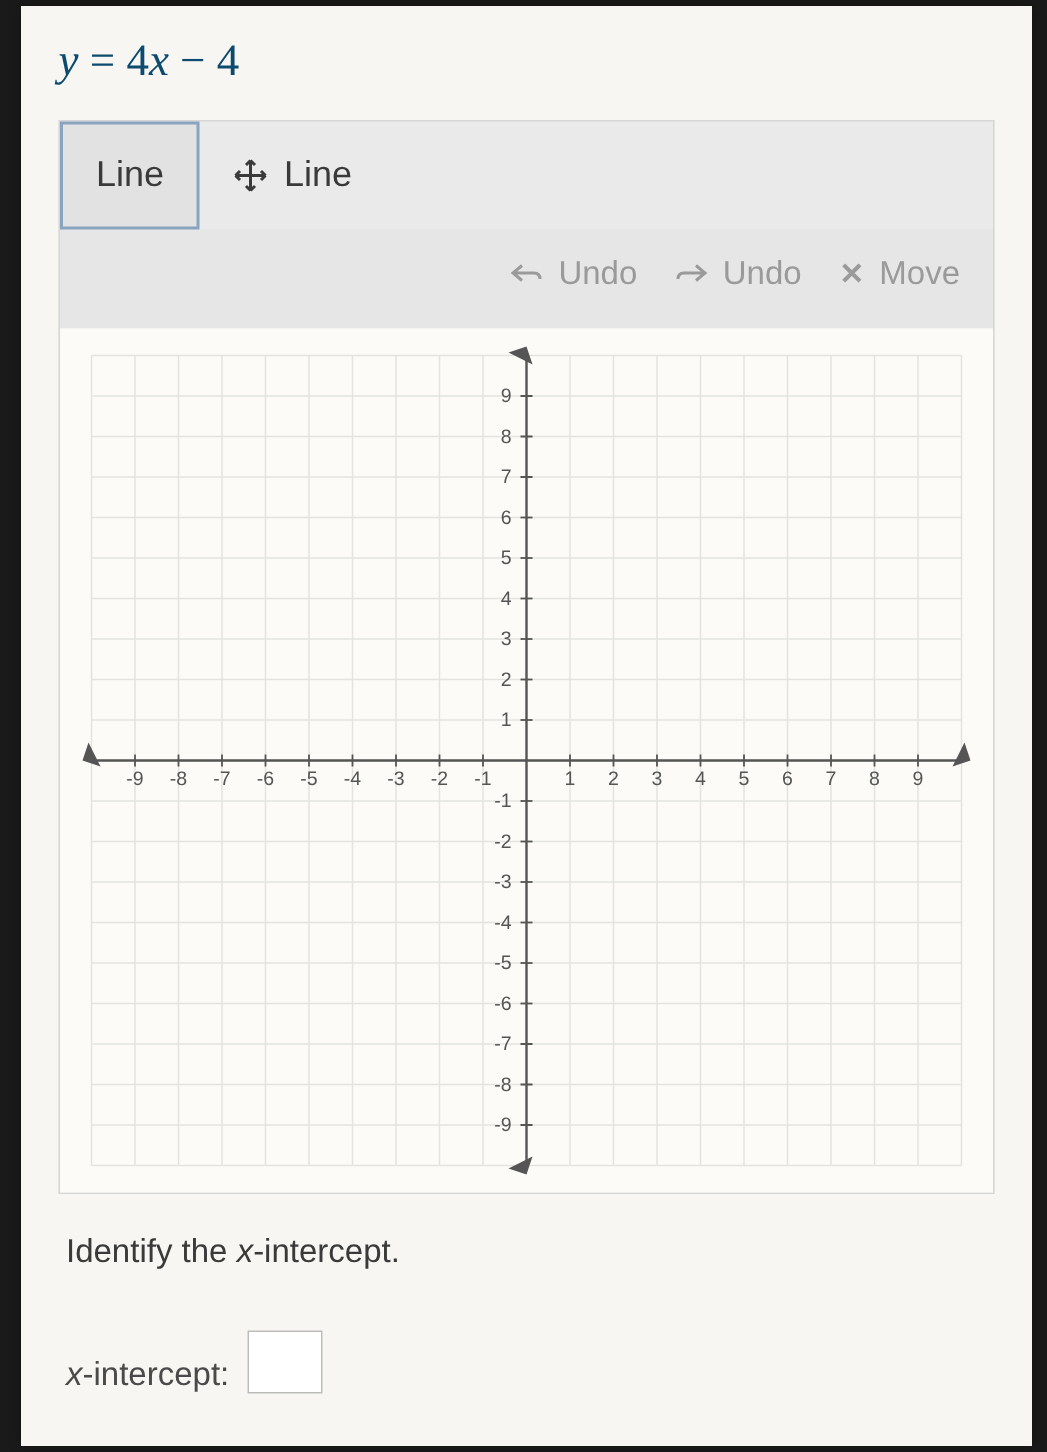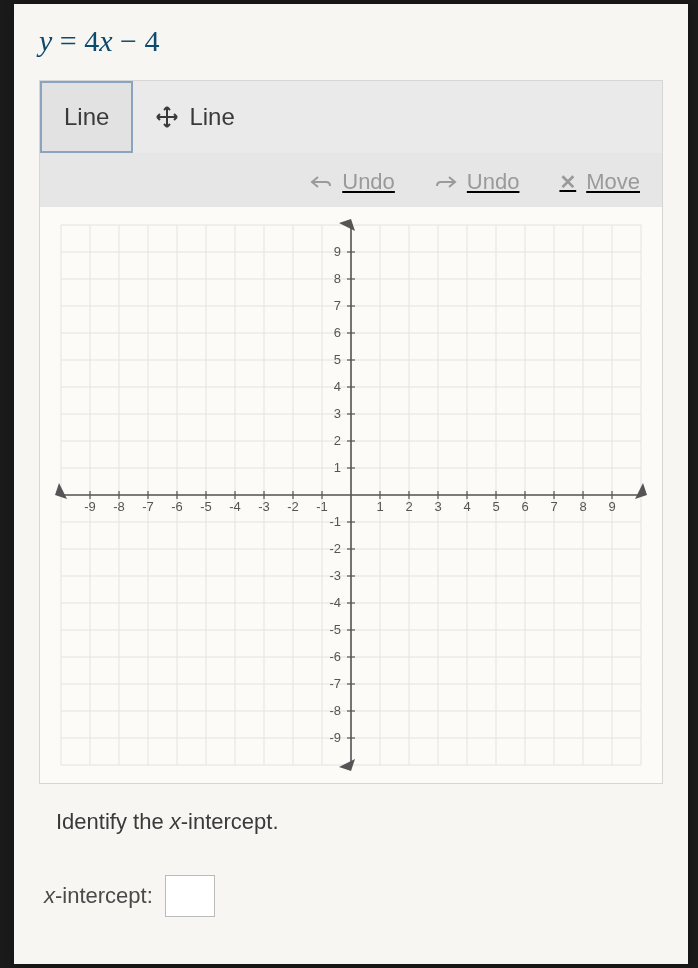--- a/index.html
+++ b/index.html
@@ -39,47 +39,46 @@
   color: #3a3a3a;
   cursor: pointer;
 }
 .tool-btn.selected {
   background: #e2e2e2;
   border: 2px solid #8aa4c0;
 }
 .second-row {
   display: flex;
   justify-content: flex-end;
-  gap: 40px;
-  padding: 16px 22px 12px 0;
+  gap: 25px;
+  padding: 16px 22px 24px 0;
   background: #e6e6e6;
-  text-decoration: underline;
 }
 .action-btn {
   display: flex;
   align-items: center;
   gap: 10px;
   font-size: 22px;
   color: #9a9a9a;
   cursor: pointer;
 }
 .graph-area {
   background: #fcfbf8;
   padding: 8px;
 }
 svg.grid { display: block; width: 100%; height: 560px; }
 .prompt {
   font-size: 22px;
   color: #3a3a3a;
-  margin: 25px 0 40px 17px;
+  margin: 25px 0 40px 5px;
 }
 .prompt .xi { font-style: italic; }
 .answer-row {
   display: flex;
-  align-items: center;
+  align-items: flex-end;
   gap: 12px;
   margin-left: 5px;
   font-size: 22px;
   color: #4a4a4a;
 }
 .answer-row .xi { font-style: italic; }
 .answer-input {
   width: 50px;
   height: 42px;
   border: 1px solid #bbb;

